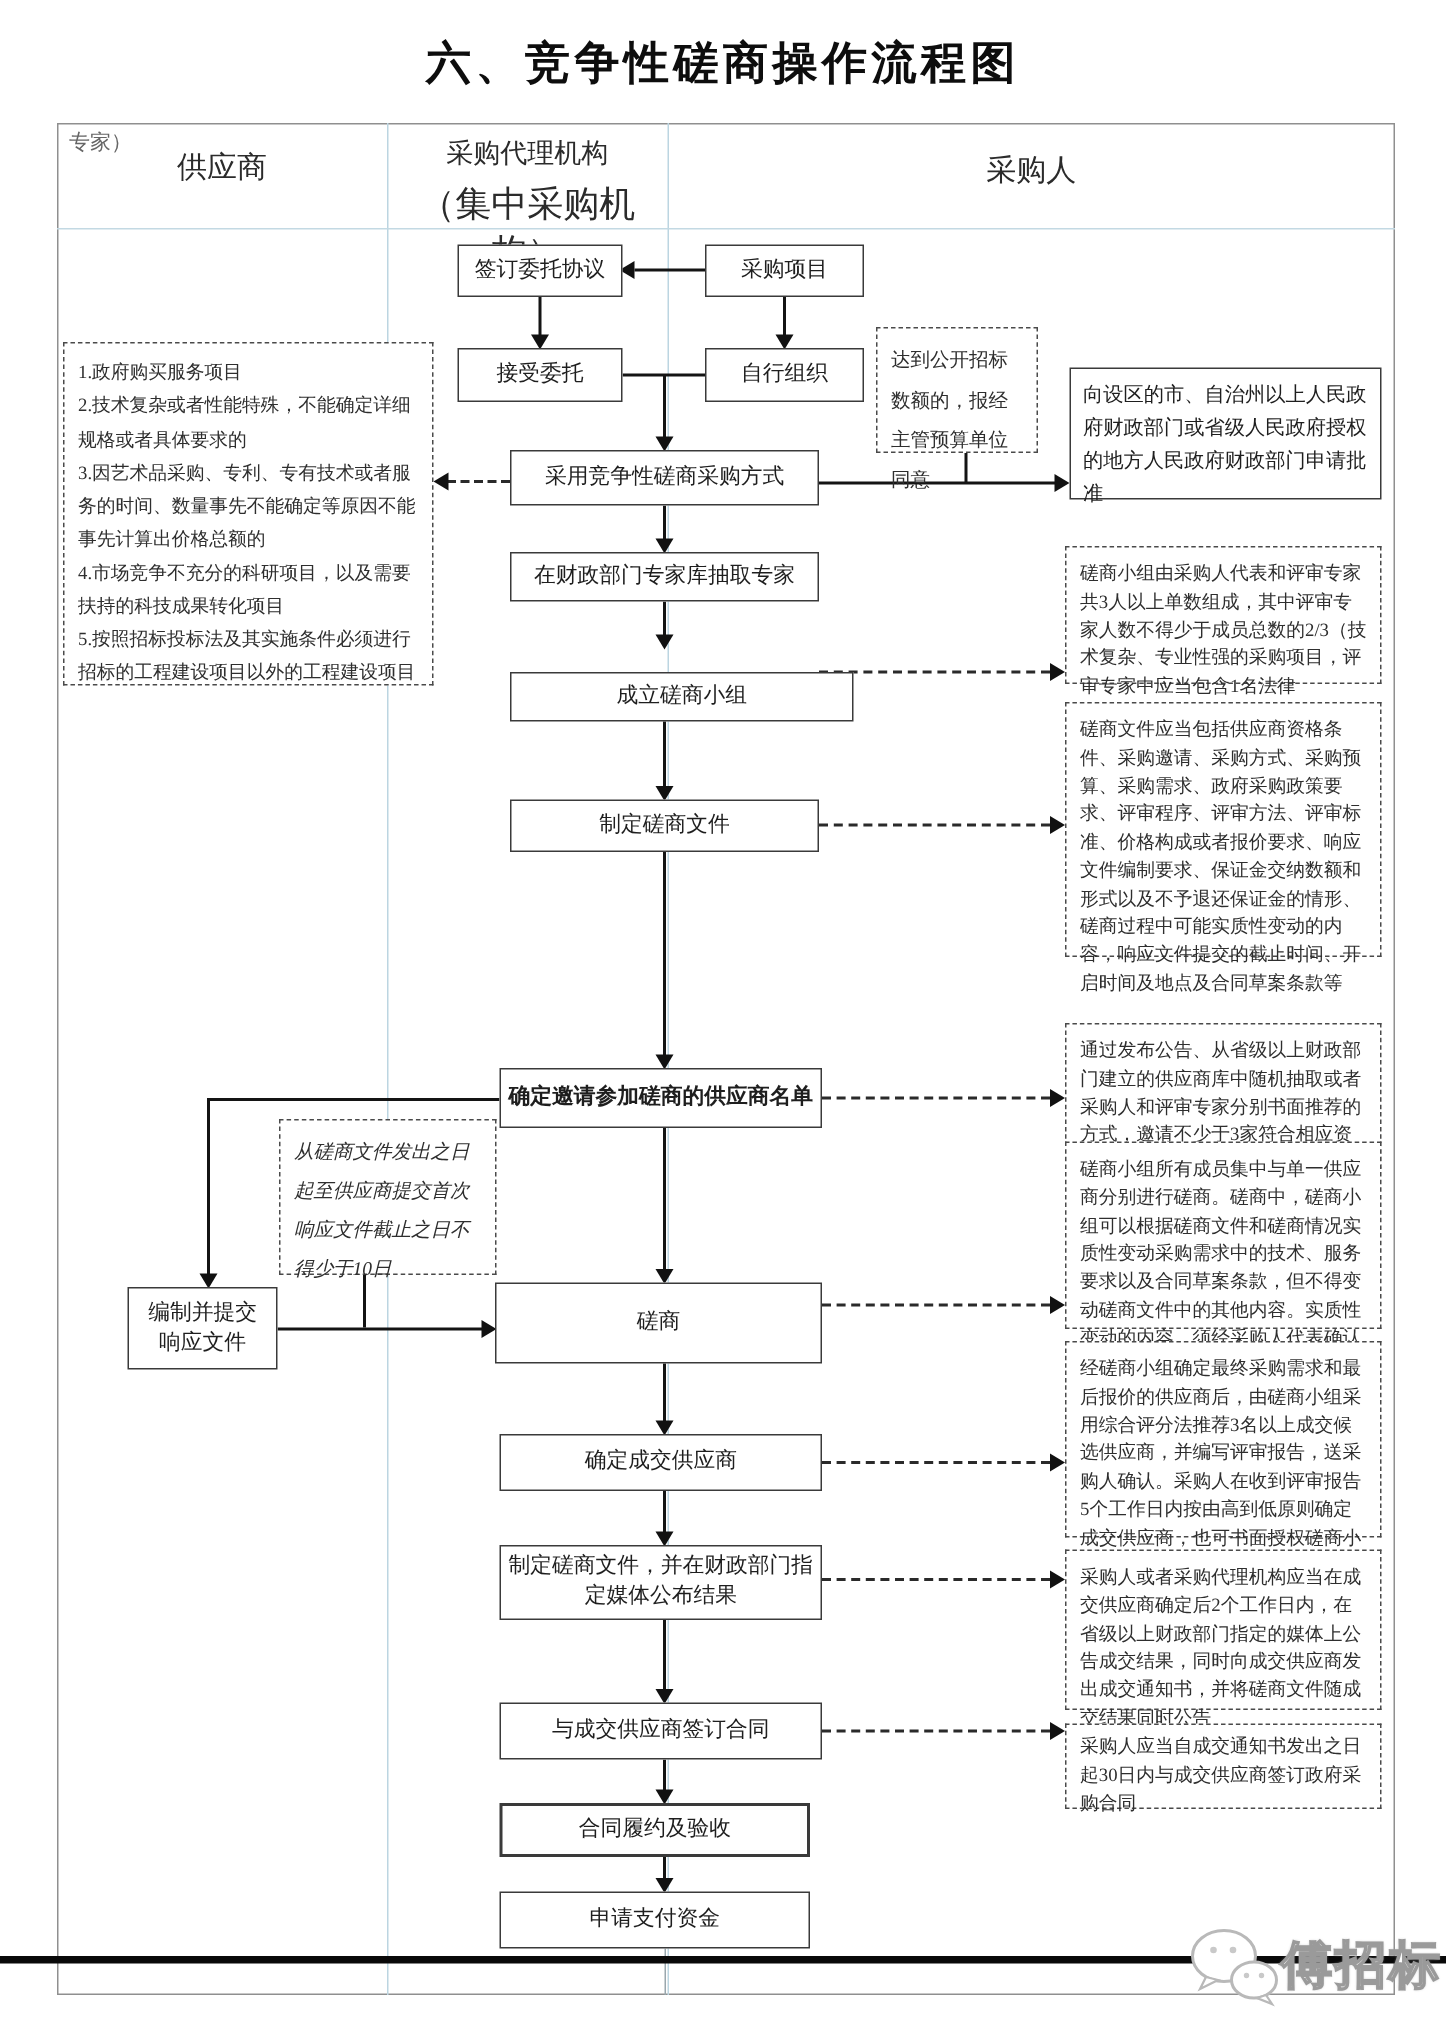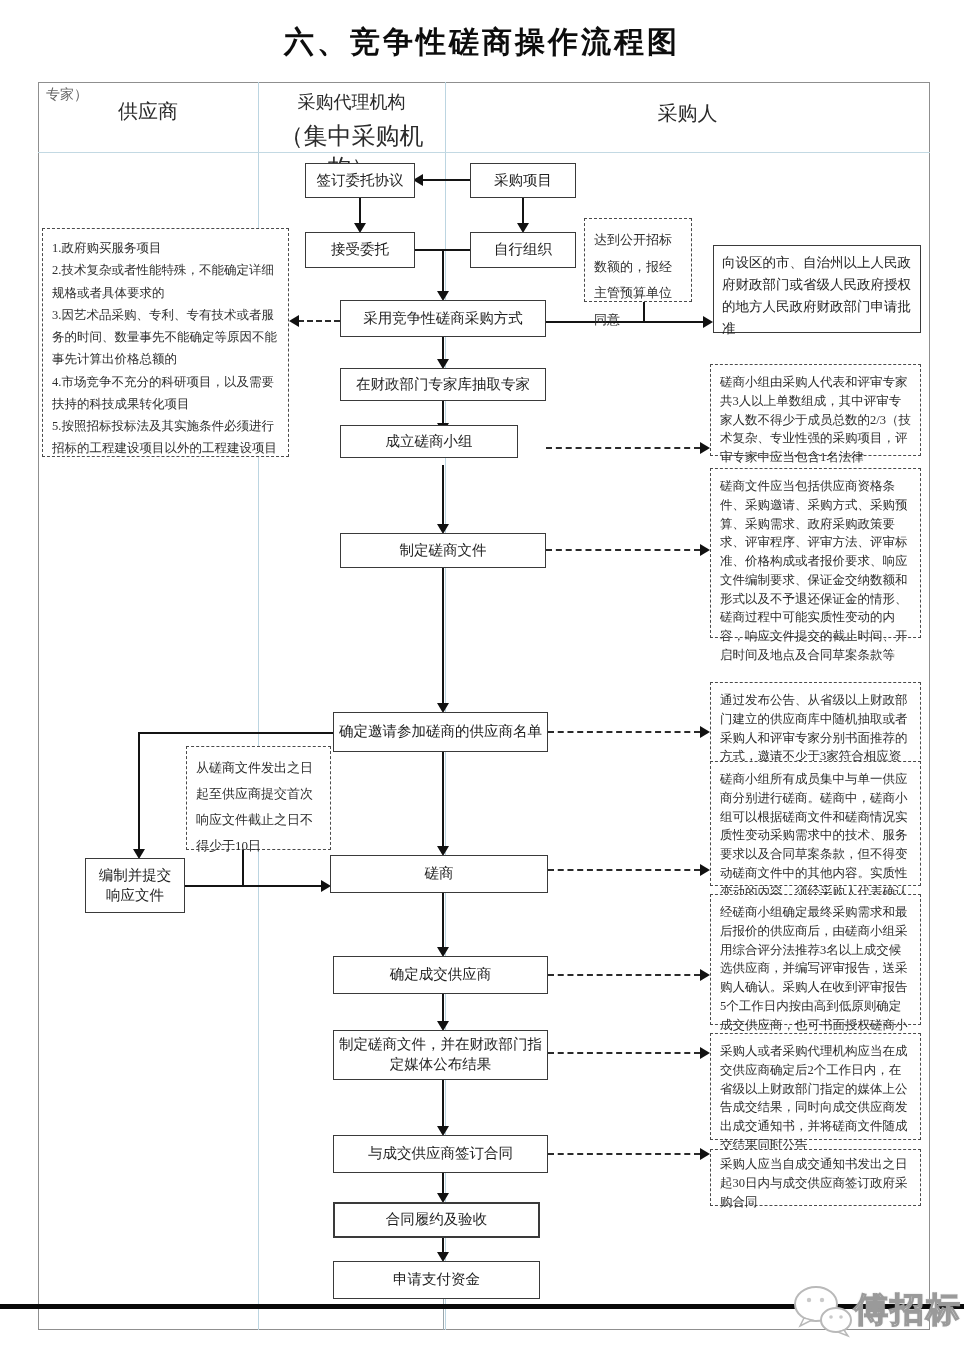--- a/index.html
+++ b/index.html
@@ -64,24 +64,24 @@
   <div class="ahd" style="left:354px;top:223px;"></div>
   <div class="vl" style="left:522px;top:198px;height:26px;"></div>
   <div class="ahd" style="left:517px;top:223px;"></div>
 
   <div class="hl" style="left:415px;top:249px;width:55px;"></div>
   <div class="vl" style="left:442px;top:250px;height:42px;"></div>
   <div class="ahd" style="left:437px;top:291px;"></div>
 
   <div class="fbox" style="left:340px;top:300px;width:206px;height:37px;">采用竞争性磋商采购方式</div>
   <div class="fbox" style="left:340px;top:368px;width:206px;height:33px;">在财政部门专家库抽取专家</div>
-  <div class="fbox" style="left:340px;top:425px;width:178px;height:33px;">成立磋商小组</div>
+  <div class="fbox" style="left:340px;top:448px;width:229px;height:33px;">成立磋商小组</div>
   <div class="fbox" style="left:340px;top:533px;width:206px;height:35px;">制定磋商文件</div>
-  <div class="fbox" style="left:333px;top:712px;width:215px;height:40px;">确定邀请参加磋商的供应商名单</div>
-  <div class="fbox" style="left:330px;top:855px;width:218px;height:38px;">磋商</div>
+  <div class="fbox" style="left:333px;top:712px;width:215px;height:40px;font-weight:bold;">确定邀请参加磋商的供应商名单</div>
+  <div class="fbox" style="left:330px;top:855px;width:218px;height:54px;">磋商</div>
   <div class="fbox" style="left:333px;top:956px;width:215px;height:38px;">确定成交供应商</div>
   <div class="fbox" style="left:333px;top:1030px;width:215px;height:50px;">制定磋商文件，并在财政部门指定媒体公布结果</div>
   <div class="fbox" style="left:333px;top:1135px;width:215px;height:38px;">与成交供应商签订合同</div>
   <div class="fbox" style="left:333px;top:1202px;width:207px;height:36px;border-width:2px;">合同履约及验收</div>
   <div class="fbox" style="left:333px;top:1261px;width:207px;height:38px;">申请支付资金</div>
 
   <div class="fbox" style="left:85px;top:858px;width:100px;height:55px;flex-direction:column;">
     <div>编制并提交</div>
     <div>响应文件</div>
   </div>
@@ -141,21 +141,21 @@
   <div class="ahr" style="left:700px;top:726px;"></div>
   <div class="hd" style="left:548px;top:869px;width:152px;"></div>
   <div class="ahr" style="left:700px;top:864px;"></div>
   <div class="hd" style="left:548px;top:974px;width:152px;"></div>
   <div class="ahr" style="left:700px;top:969px;"></div>
   <div class="hd" style="left:548px;top:1052px;width:152px;"></div>
   <div class="ahr" style="left:700px;top:1047px;"></div>
   <div class="hd" style="left:548px;top:1153px;width:152px;"></div>
   <div class="ahr" style="left:700px;top:1148px;"></div>
 
-  <div class="dash" style="left:186px;top:746px;width:145px;height:104px;font-size:13px;line-height:2.0;">从磋商文件发出之日起至供应商提交首次响应文件截止之日不得少于10日</div>
+  <div class="dash" style="left:186px;top:746px;width:145px;height:104px;font-size:13px;line-height:2.0;font-style:italic;">从磋商文件发出之日起至供应商提交首次响应文件截止之日不得少于10日</div>
   <div class="hl" style="left:138px;top:732px;width:195px;"></div>
   <div class="vl" style="left:138px;top:732px;height:118px;"></div>
   <div class="ahd" style="left:133px;top:849px;"></div>
   <div class="hl" style="left:185px;top:885px;width:137px;"></div>
   <div class="ahr" style="left:321px;top:880px;"></div>
   <div class="vl" style="left:242px;top:850px;height:35px;"></div>
 
   <div class="botbar"></div>
   <div class="wm">
     <svg width="62" height="56" viewBox="0 0 62 56">

